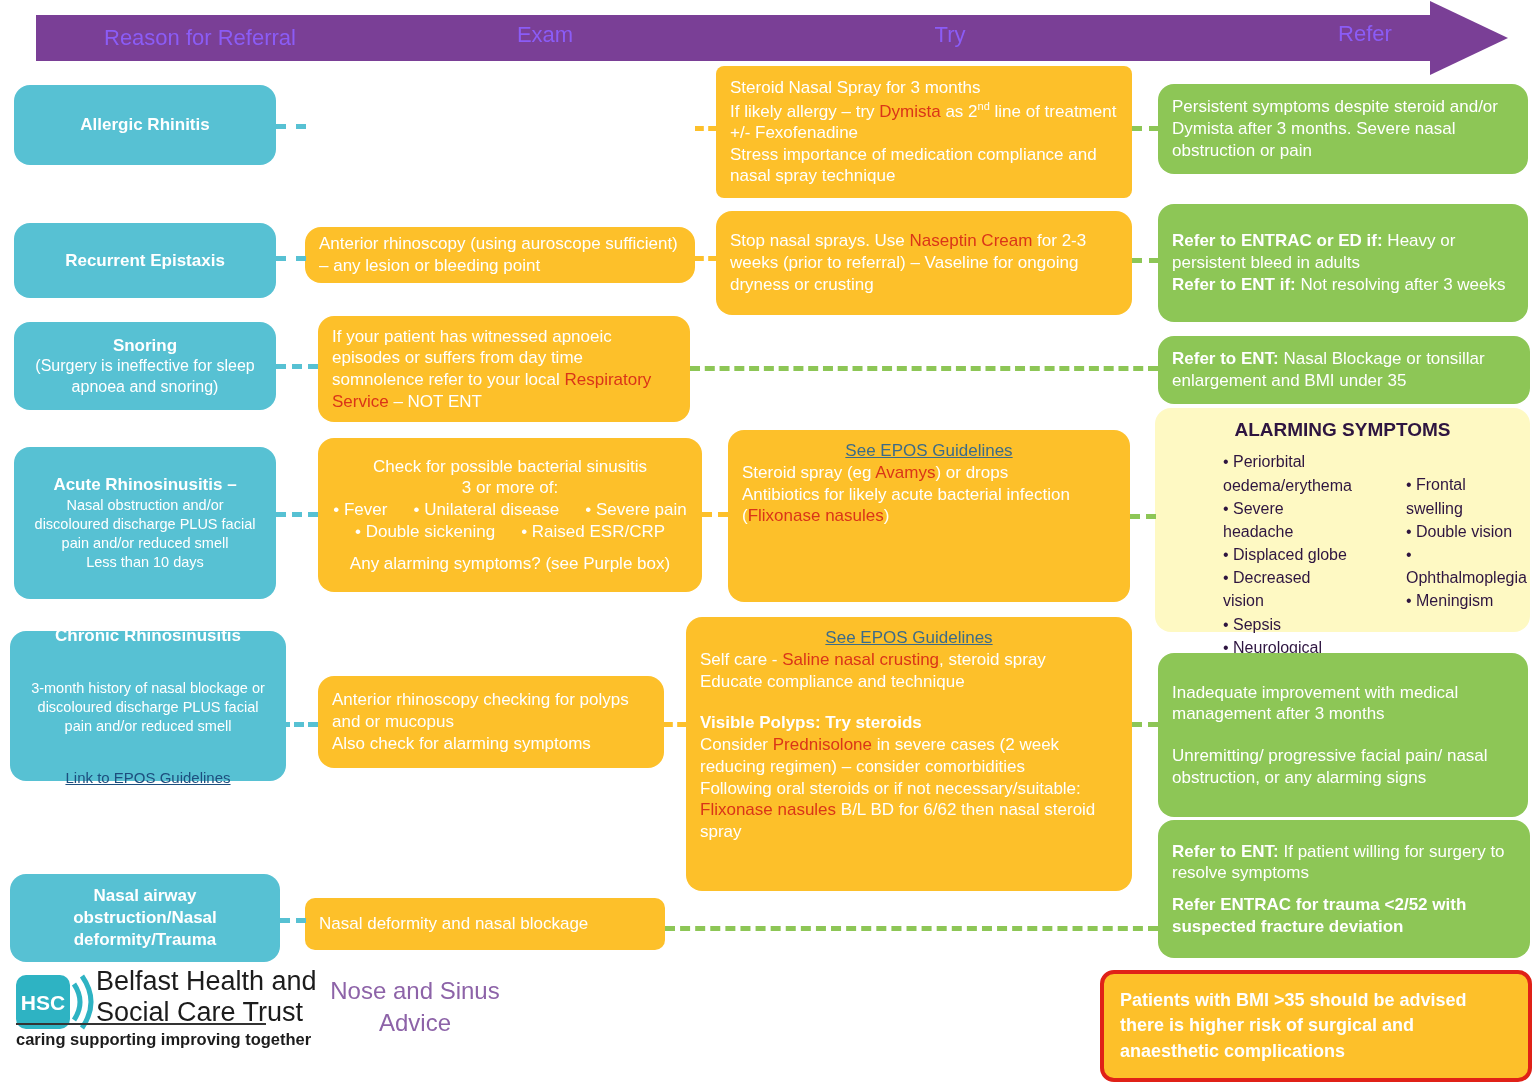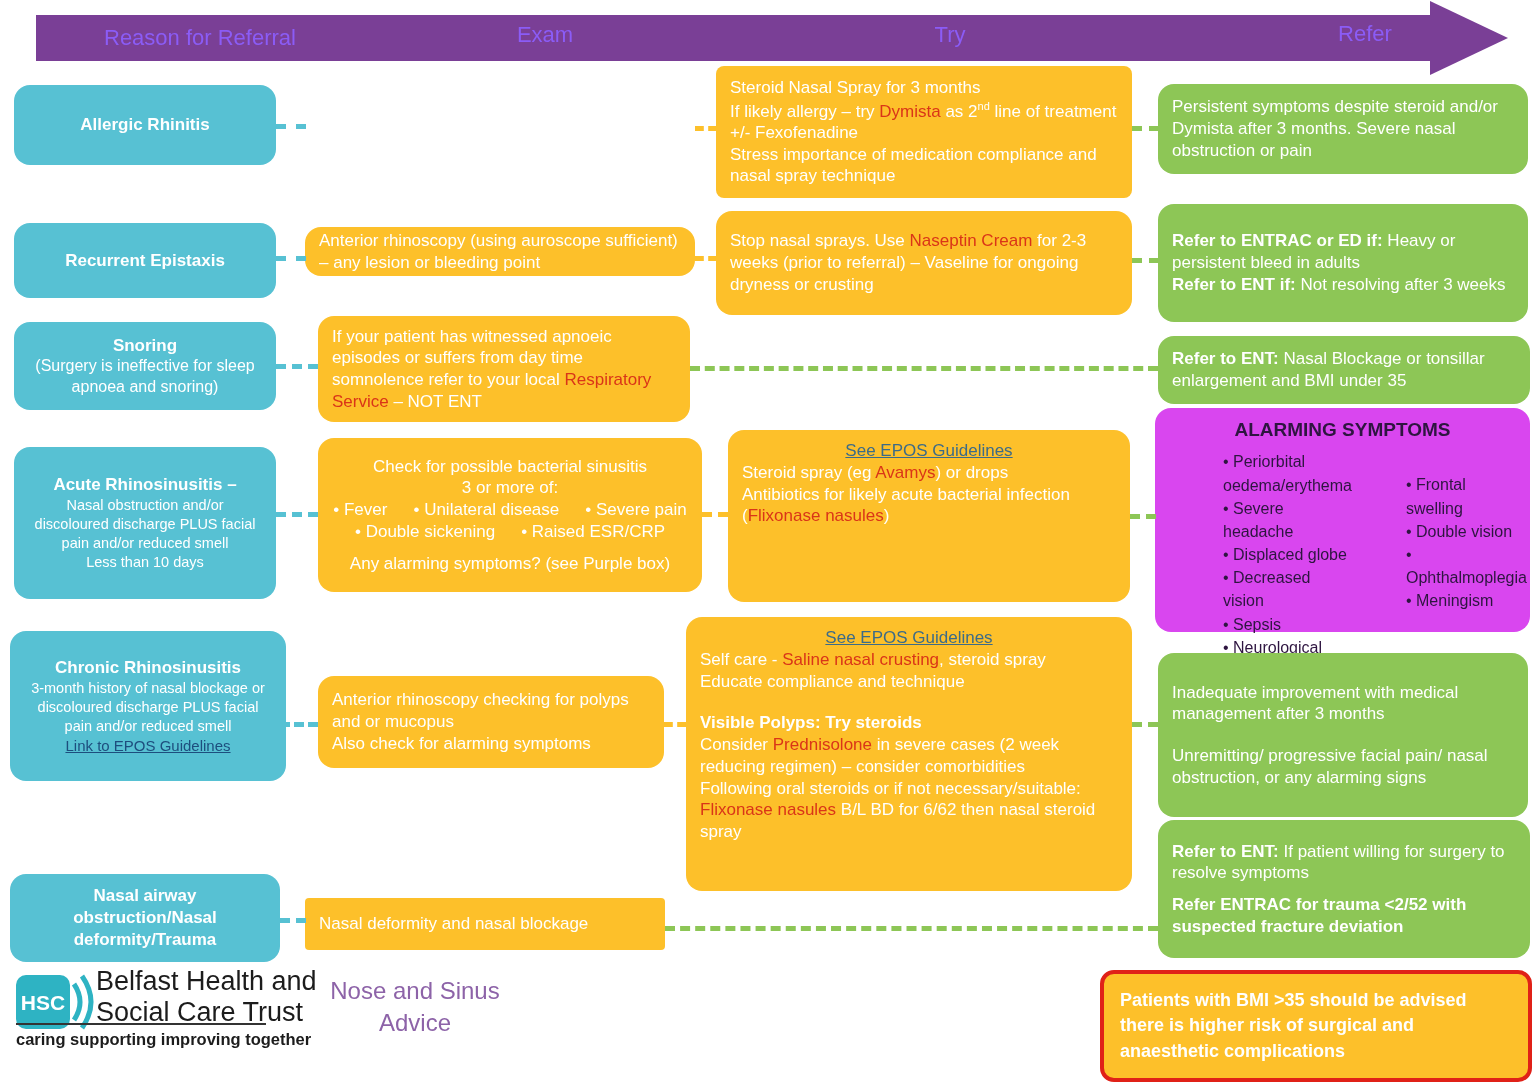--- a/index.html
+++ b/index.html
@@ -12,21 +12,21 @@
     border-top:37px solid transparent;border-bottom:37px solid transparent;border-left:78px solid #7a3f96;}
   .hdr-label{position:absolute;top:15px;height:46px;display:flex;align-items:center;justify-content:center;
     color:#8b5cf6;font-size:22px;}
 
   
   .box{position:absolute;border-radius:16px;box-sizing:border-box;color:#fff;font-size:17px;line-height:1.28;
     padding:10px 14px;display:flex;flex-direction:column;justify-content:center;}
   .teal{background:#57c1d3;text-align:center;}
   .orange{background:#fdc02a;}
   .green{background:#8dc656;}
-  .purplebox{background:#d946ef;color:#2e1540;}
+  .purplebox{background:#fef9c3;color:#2e1540;}
   .topalign{justify-content:flex-start;}
   .b{font-weight:bold;}
   .red{color:#da3518;}
   .small{font-size:14.5px;line-height:1.3;}
   .lnk{color:#3c6b88;text-decoration:underline;cursor:pointer;}
   .lnk2{color:#1d4e7e;text-decoration:underline;cursor:pointer;font-size:15px;}
   .gap{height:20px;}
   .gap-s{height:10px;}
   sup{font-size:11px;}
 
@@ -78,21 +78,21 @@
     <div><span>If likely allergy – try </span><span class="red">Dymista</span><span> as 2</span><sup>nd</sup><span> line of treatment +/- Fexofenadine</span></div>
     <div>Stress importance of medication compliance and nasal spray technique</div>
   </div>
   <div class="box green" style="left:1158px;top:84px;width:370px;height:90px;">
     <div>Persistent symptoms despite steroid and/or Dymista after 3 months. Severe nasal obstruction or pain</div>
   </div>
 
   <div class="box teal" style="left:14px;top:223px;width:262px;height:75px;">
     <span class="b">Recurrent Epistaxis</span>
   </div>
-  <div class="box orange" style="left:305px;top:227px;width:390px;height:49px;">
+  <div class="box orange" style="left:305px;top:227px;width:390px;height:56px;">
     <div>Anterior rhinoscopy (using auroscope sufficient) – any lesion or bleeding point</div>
   </div>
   <div class="box orange" style="left:716px;top:211px;width:416px;height:104px;">
     <div><span>Stop nasal sprays. Use </span><span class="red">Naseptin Cream</span><span> for 2-3 weeks (prior to referral) – Vaseline for ongoing dryness or crusting</span></div>
   </div>
   <div class="box green" style="left:1158px;top:204px;width:370px;height:118px;">
     <div><span class="b">Refer to ENTRAC or ED if:</span><span> Heavy or persistent bleed in adults</span></div>
     <div><span class="b">Refer to ENT if:</span><span> Not resolving after 3 weeks</span></div>
   </div>
 
@@ -151,21 +151,21 @@
         <li>Frontal swelling</li>
         <li>Double vision</li>
         <li>Ophthalmoplegia</li>
         <li>Meningism</li>
       </ul>
         </div>
     </div>
     <div class="al-footer">IMMEDIATE REFERRAL</div>
   </div>
 
-  <div class="box teal" style="left:10px;top:631px;width:276px;height:150px;">
+  <div class="box teal" style="left:10px;top:631px;width:276px;height:150px;gap:32px;">
     <span class="b">Chronic Rhinosinusitis</span>
     <span class="small">3-month history of nasal blockage or discoloured discharge PLUS facial pain and/or reduced smell</span>
     <span class="lnk2">Link to EPOS Guidelines</span>
   </div>
   <div class="box orange" style="left:318px;top:676px;width:346px;height:92px;">
     <div>Anterior rhinoscopy checking for polyps and or mucopus</div>
     <div>Also check for alarming symptoms</div>
   </div>
   <div class="box orange topalign" style="left:686px;top:617px;width:446px;height:274px;">
     <div style="text-align:center;"><span class="lnk">See EPOS Guidelines</span></div>
@@ -184,21 +184,21 @@
   </div>
   <div class="box green" style="left:1158px;top:820px;width:372px;height:138px;">
     <div><span class="b">Refer to ENT:</span><span> If patient willing for surgery to resolve symptoms</span></div>
     <div class="gap-s"></div>
     <div class="b">Refer ENTRAC for trauma &lt;2/52 with suspected fracture deviation</div>
   </div>
 
   <div class="box teal" style="left:10px;top:874px;width:270px;height:88px;">
     <span class="b">Nasal airway obstruction/Nasal deformity/Trauma</span>
   </div>
-  <div class="box orange" style="left:305px;top:898px;width:360px;height:52px;border-radius:4px;">
+  <div class="box orange" style="left:305px;top:898px;width:360px;height:52px;border-radius:10px;">
     <div>Nasal deformity and nasal blockage</div>
   </div>
 
   <div class="conn" style="left:276px;top:124px;width:30px;"></div>
   <div class="conn o" style="left:695px;top:126px;width:22px;"></div>
   <div class="conn g" style="left:1132px;top:126px;width:27px;"></div>
   <div class="conn" style="left:276px;top:256px;width:30px;"></div>
   <div class="conn o" style="left:695px;top:256px;width:22px;"></div>
   <div class="conn g" style="left:1132px;top:258px;width:27px;"></div>
   <div class="conn" style="left:276px;top:364px;width:42px;"></div>

